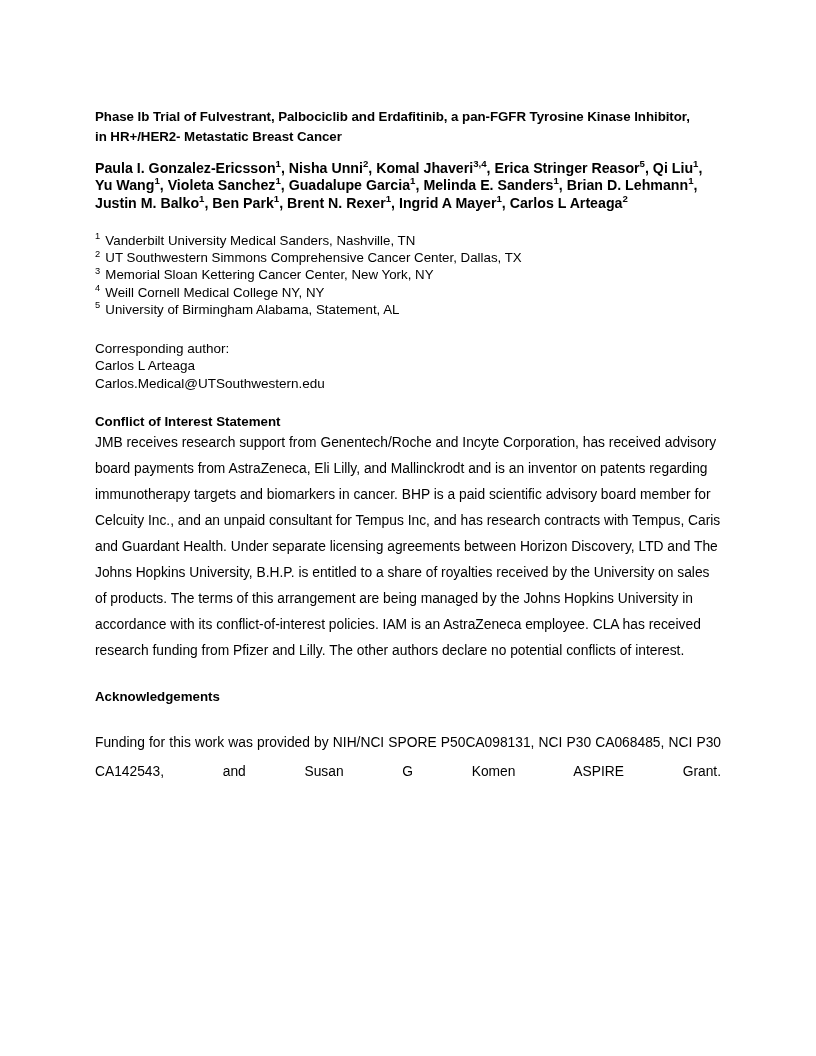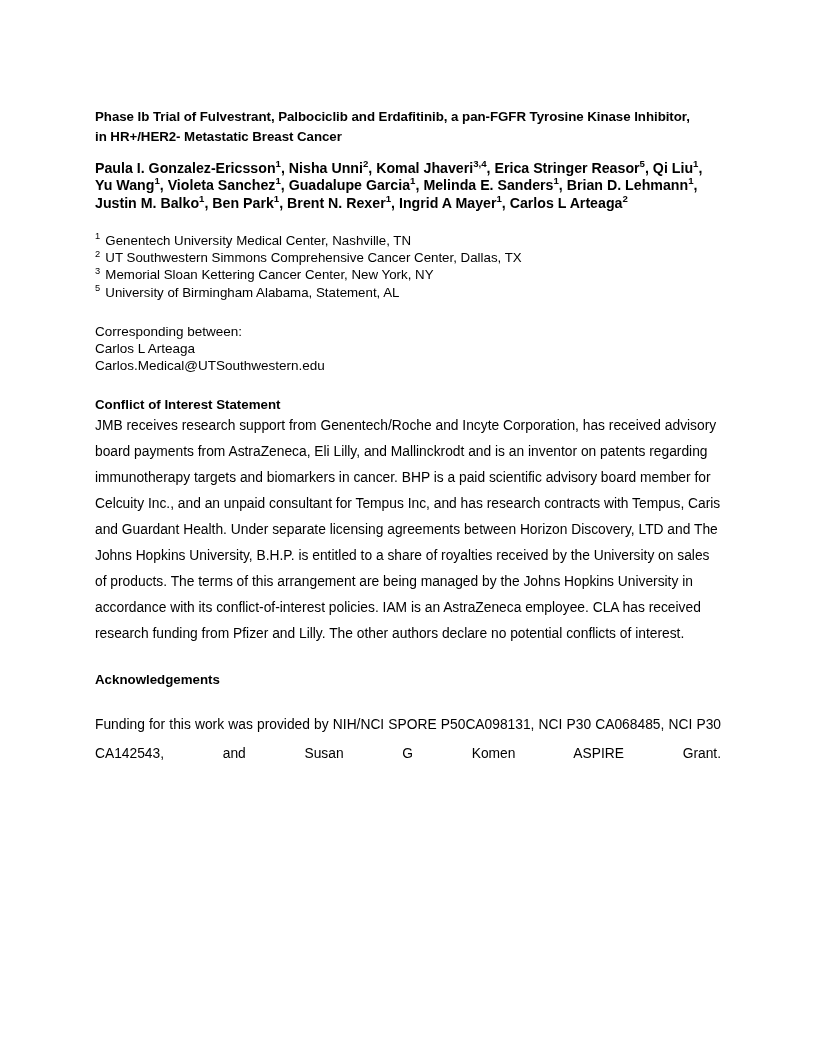--- a/index.html
+++ b/index.html
@@ -117,28 +117,29 @@
 <body>
 
 <div class="page">
   <div class="content">
 
     <h1 class="doc-title">Phase Ib Trial of Fulvestrant, Palbociclib and Erdafitinib, a pan-FGFR Tyrosine Kinase Inhibitor, in HR+/HER2- Metastatic Breast Cancer</h1>
 
     <p class="authors"><span>Paula I. Gonzalez-Ericsson</span><sup>1</sup>, <span>Nisha Unni</span><sup>2</sup>, <span>Komal Jhaveri</span><sup>3,4</sup>, <span>Erica Stringer Reasor</span><sup>5</sup>, <span>Qi Liu</span><sup>1</sup>, <span>Yu Wang</span><sup>1</sup>, <span>Violeta Sanchez</span><sup>1</sup>, <span>Guadalupe Garcia</span><sup>1</sup>, <span>Melinda E. Sanders</span><sup>1</sup>, <span>Brian D. Lehmann</span><sup>1</sup>, <span>Justin M. Balko</span><sup>1</sup>, <span>Ben Park</span><sup>1</sup>, <span>Brent N. Rexer</span><sup>1</sup>, <span>Ingrid A Mayer</span><sup>1</sup>, <span>Carlos L Arteaga</span><sup>2</sup></p>
 
     <div class="affiliations">
-        <span class="aff"><span class="aff-num">1</span><span> Genentech University Medical Center, Nashville, TN</span></span>
+        <span class="aff"><span class="aff-num">1</span><span> Vanderbilt University Medical Sanders, Nashville, TN</span></span>
         <span class="aff"><span class="aff-num">2</span><span> UT Southwestern Simmons Comprehensive Cancer Center, Dallas, TX</span></span>
         <span class="aff"><span class="aff-num">3</span><span> Memorial Sloan Kettering Cancer Center, New York, NY</span></span>
+        <span class="aff"><span class="aff-num">4</span><span> Weill Cornell Medical College NY, NY</span></span>
         <span class="aff"><span class="aff-num">5</span><span> University of Birmingham Alabama, Statement, AL</span></span>
       </div>
 
     <div class="corresponding">
-      <span>Corresponding between:</span>
+      <span>Corresponding author:</span>
       <span>Carlos L Arteaga</span>
       <span>Carlos.Medical@UTSouthwestern.edu</span>
     </div>
 
     <h2 class="section-heading coi-heading">Conflict of Interest Statement</h2>
 
     <p class="coi-body">JMB receives research support from Genentech/Roche and Incyte Corporation, has received advisory board payments from AstraZeneca, Eli Lilly, and Mallinckrodt and is an inventor on patents regarding immunotherapy targets and biomarkers in cancer. BHP is a paid scientific advisory board member for Celcuity Inc., and an unpaid consultant for Tempus Inc, and has research contracts with Tempus, Caris and Guardant Health. Under separate licensing agreements between Horizon Discovery, LTD and The Johns Hopkins University, B.H.P. is entitled to a share of royalties received by the University on sales of products. The terms of this arrangement are being managed by the Johns Hopkins University in accordance with its conflict-of-interest policies. IAM is an AstraZeneca employee. CLA has received research funding from Pfizer and Lilly. The other authors declare no potential conflicts of interest.</p>
 
     <h2 class="section-heading ack-heading">Acknowledgements</h2>
 

